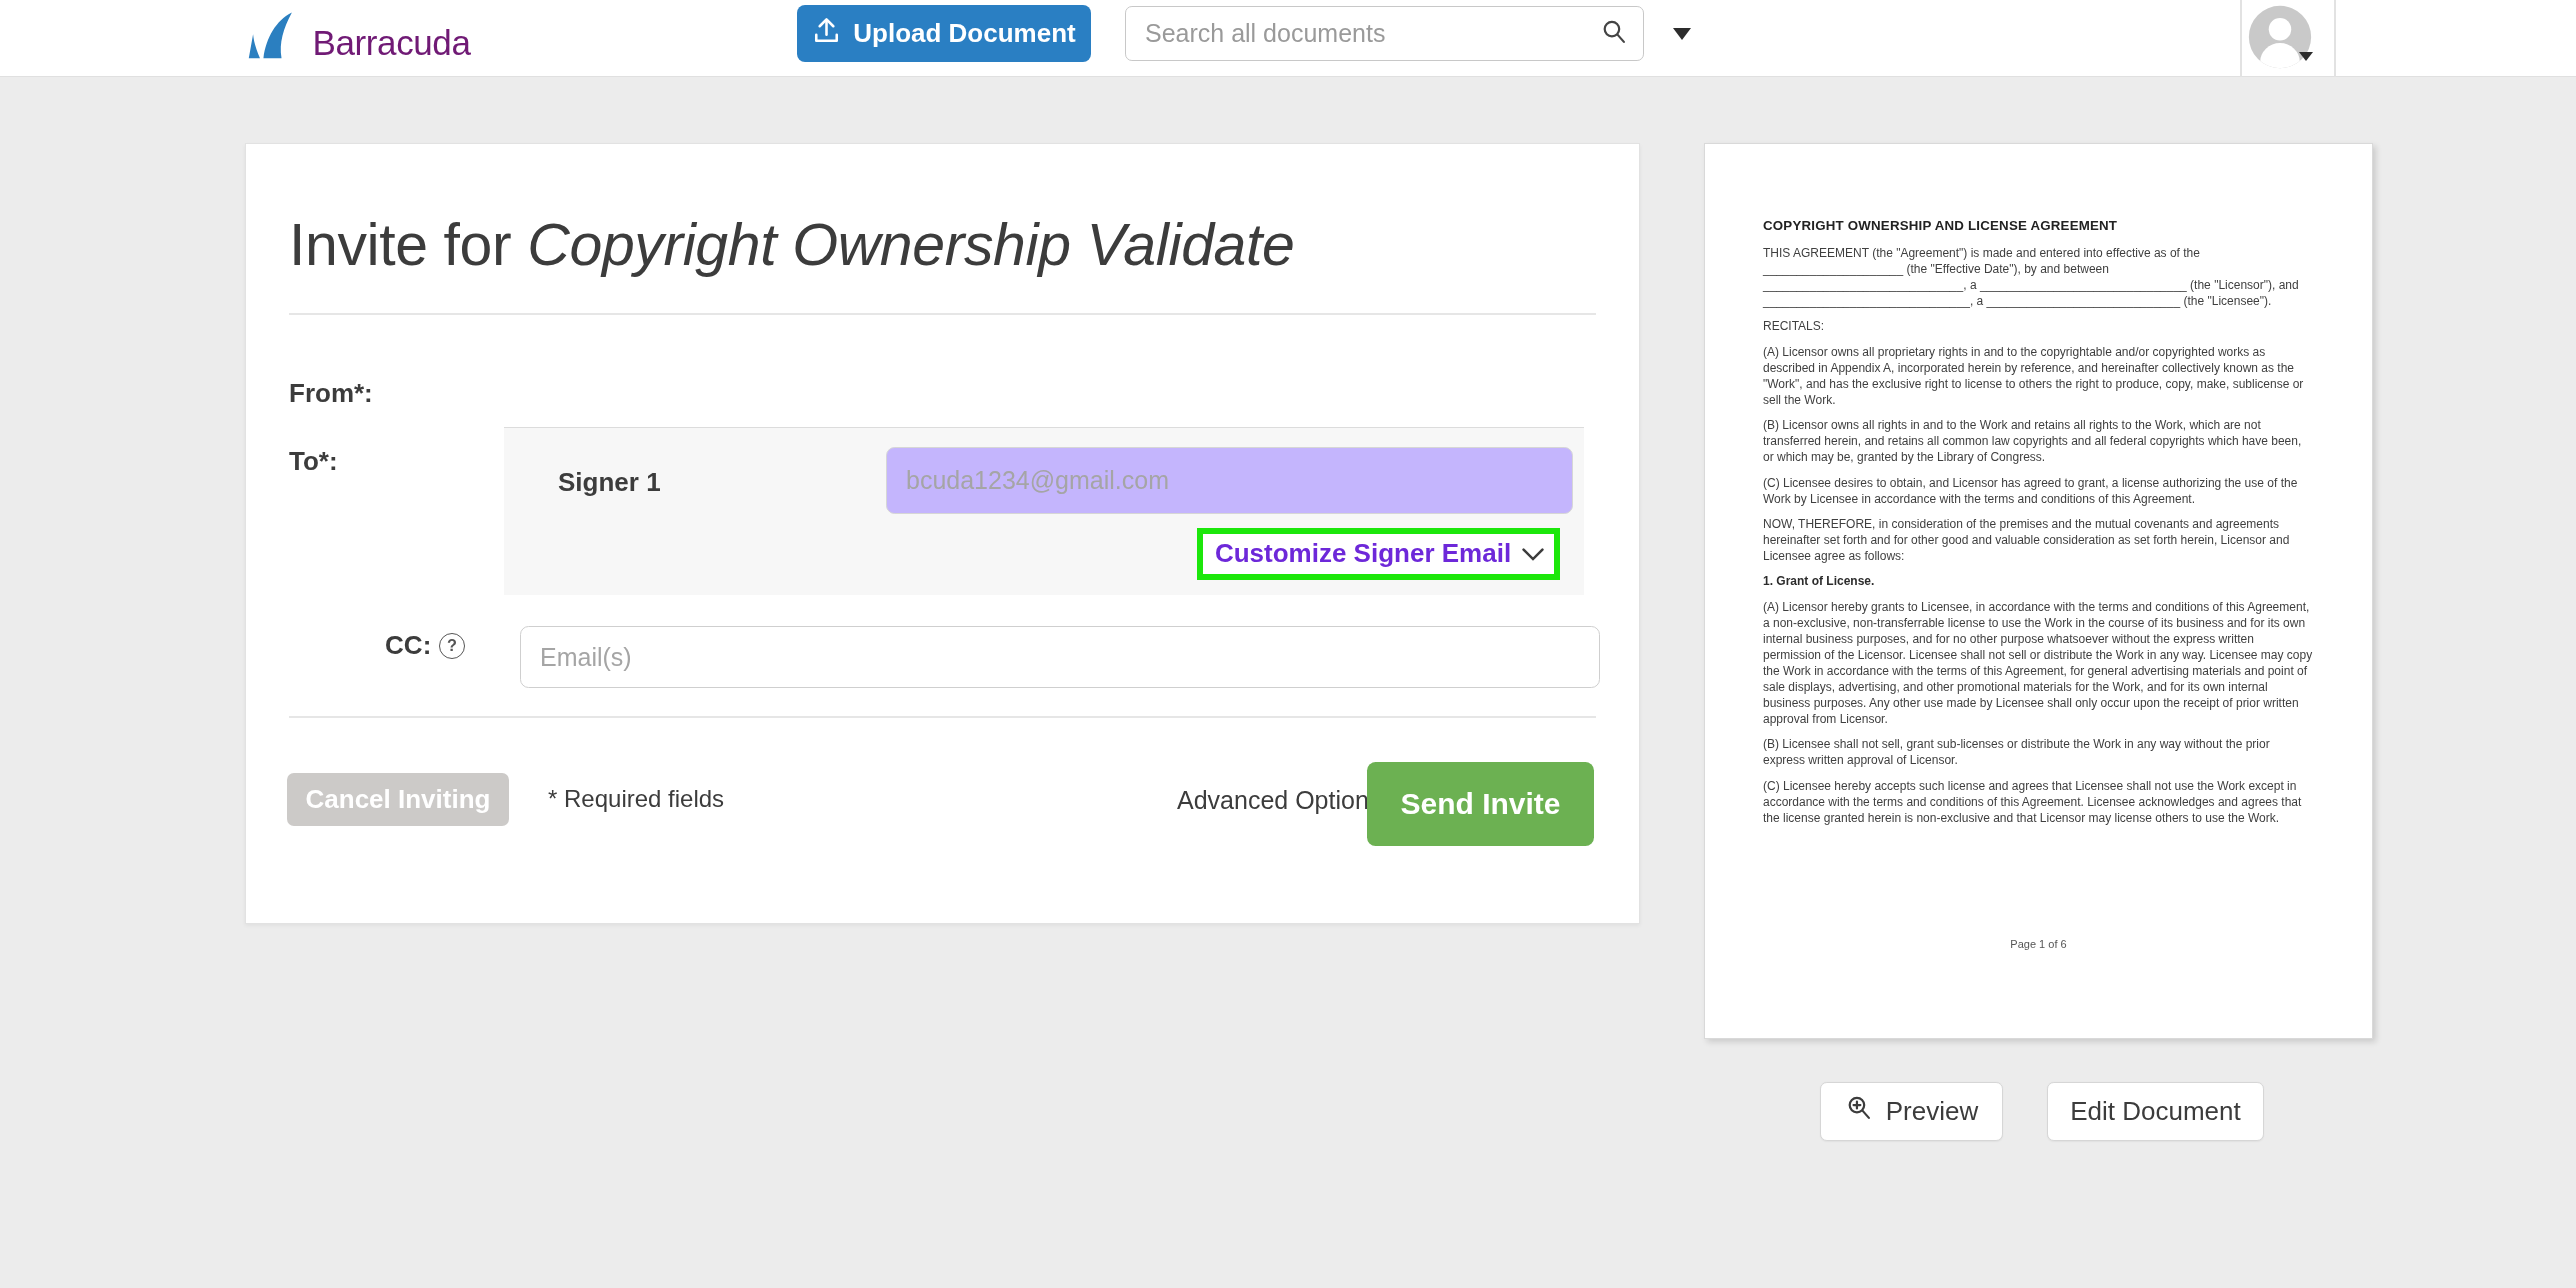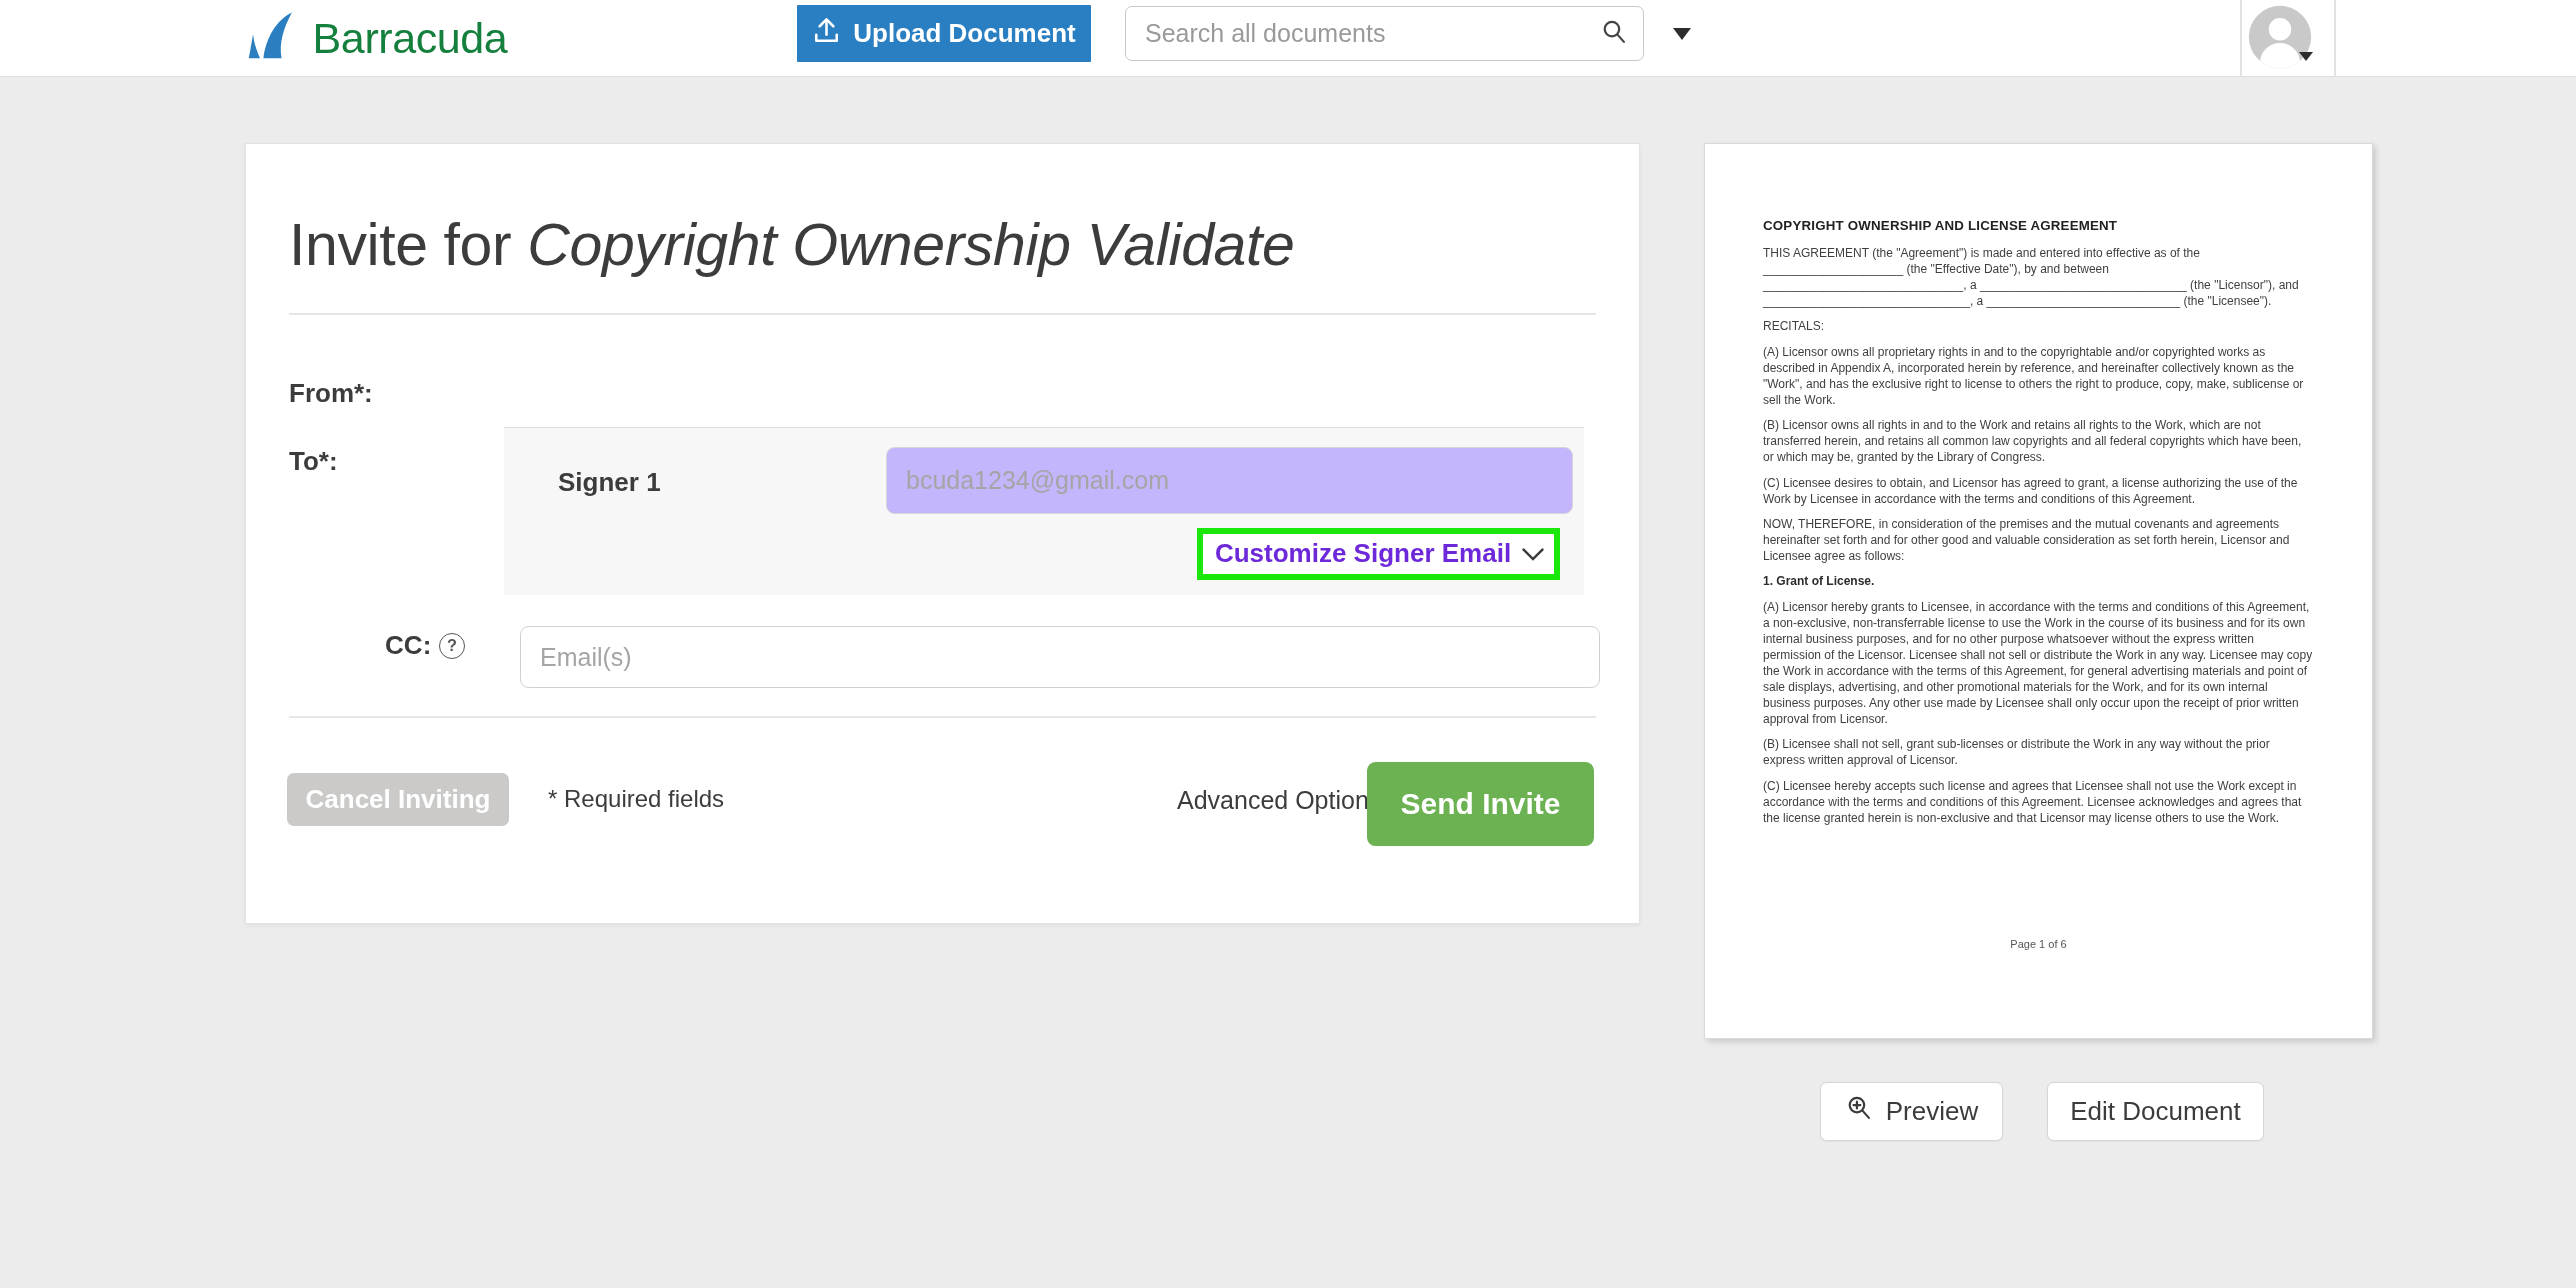--- a/index.html
+++ b/index.html
@@ -3,23 +3,23 @@
 <meta charset="utf-8">
 <style>
   * { margin:0; padding:0; box-sizing:border-box; }
   html,body { width:2576px; height:1288px; overflow:hidden; background:#ececec;
               font-family:"Liberation Sans","DejaVu Sans",sans-serif; }
 
   
   .topnav { position:absolute; left:0; top:0; width:2576px; height:77px; background:#fff;
             border-bottom:1.7px solid #e0e0e0; z-index:5; }
   .logo { position:absolute; left:247px; top:10.3px; display:flex; align-items:flex-end; gap:8.6px; }
-  .logo-text { font-size:43px; color:#15803d; letter-spacing:-0.4px; line-height:1; padding-bottom:3.4px; }
+  .logo-text { font-size:35px; color:#701a75; letter-spacing:-0.4px; line-height:1; padding-bottom:3.4px; }
   .upload-btn { position:absolute; left:797px; top:5.2px; width:294px; height:57px; border:none;
-                background:#2a7fc3; color:#fff; border-radius:1px; display:flex; align-items:center;
+                background:#2a7fc3; color:#fff; border-radius:8px; display:flex; align-items:center;
                 justify-content:center; gap:12px; font-size:26px; font-weight:bold; cursor:pointer;
                 font-family:inherit; }
   .search-wrap { position:absolute; left:1125px; top:6px; width:519px; height:55px; background:#fff;
                  border:1.7px solid #c8c8c8; border-radius:6.9px; display:flex; align-items:center; }
   .search-wrap input { flex:1; border:none; outline:none; background:transparent; font-size:25px;
                        color:#444; padding:0 8.6px 0 19px; font-family:inherit; }
   .search-wrap input::placeholder { color:#9a9a9a; }
   .search-icon { margin-right:13.7px; flex:0 0 auto; }
   .caret { width:0; height:0; border-left:9.4px solid transparent; border-right:9.4px solid transparent;
            border-top:12px solid #2c2c2c; }

